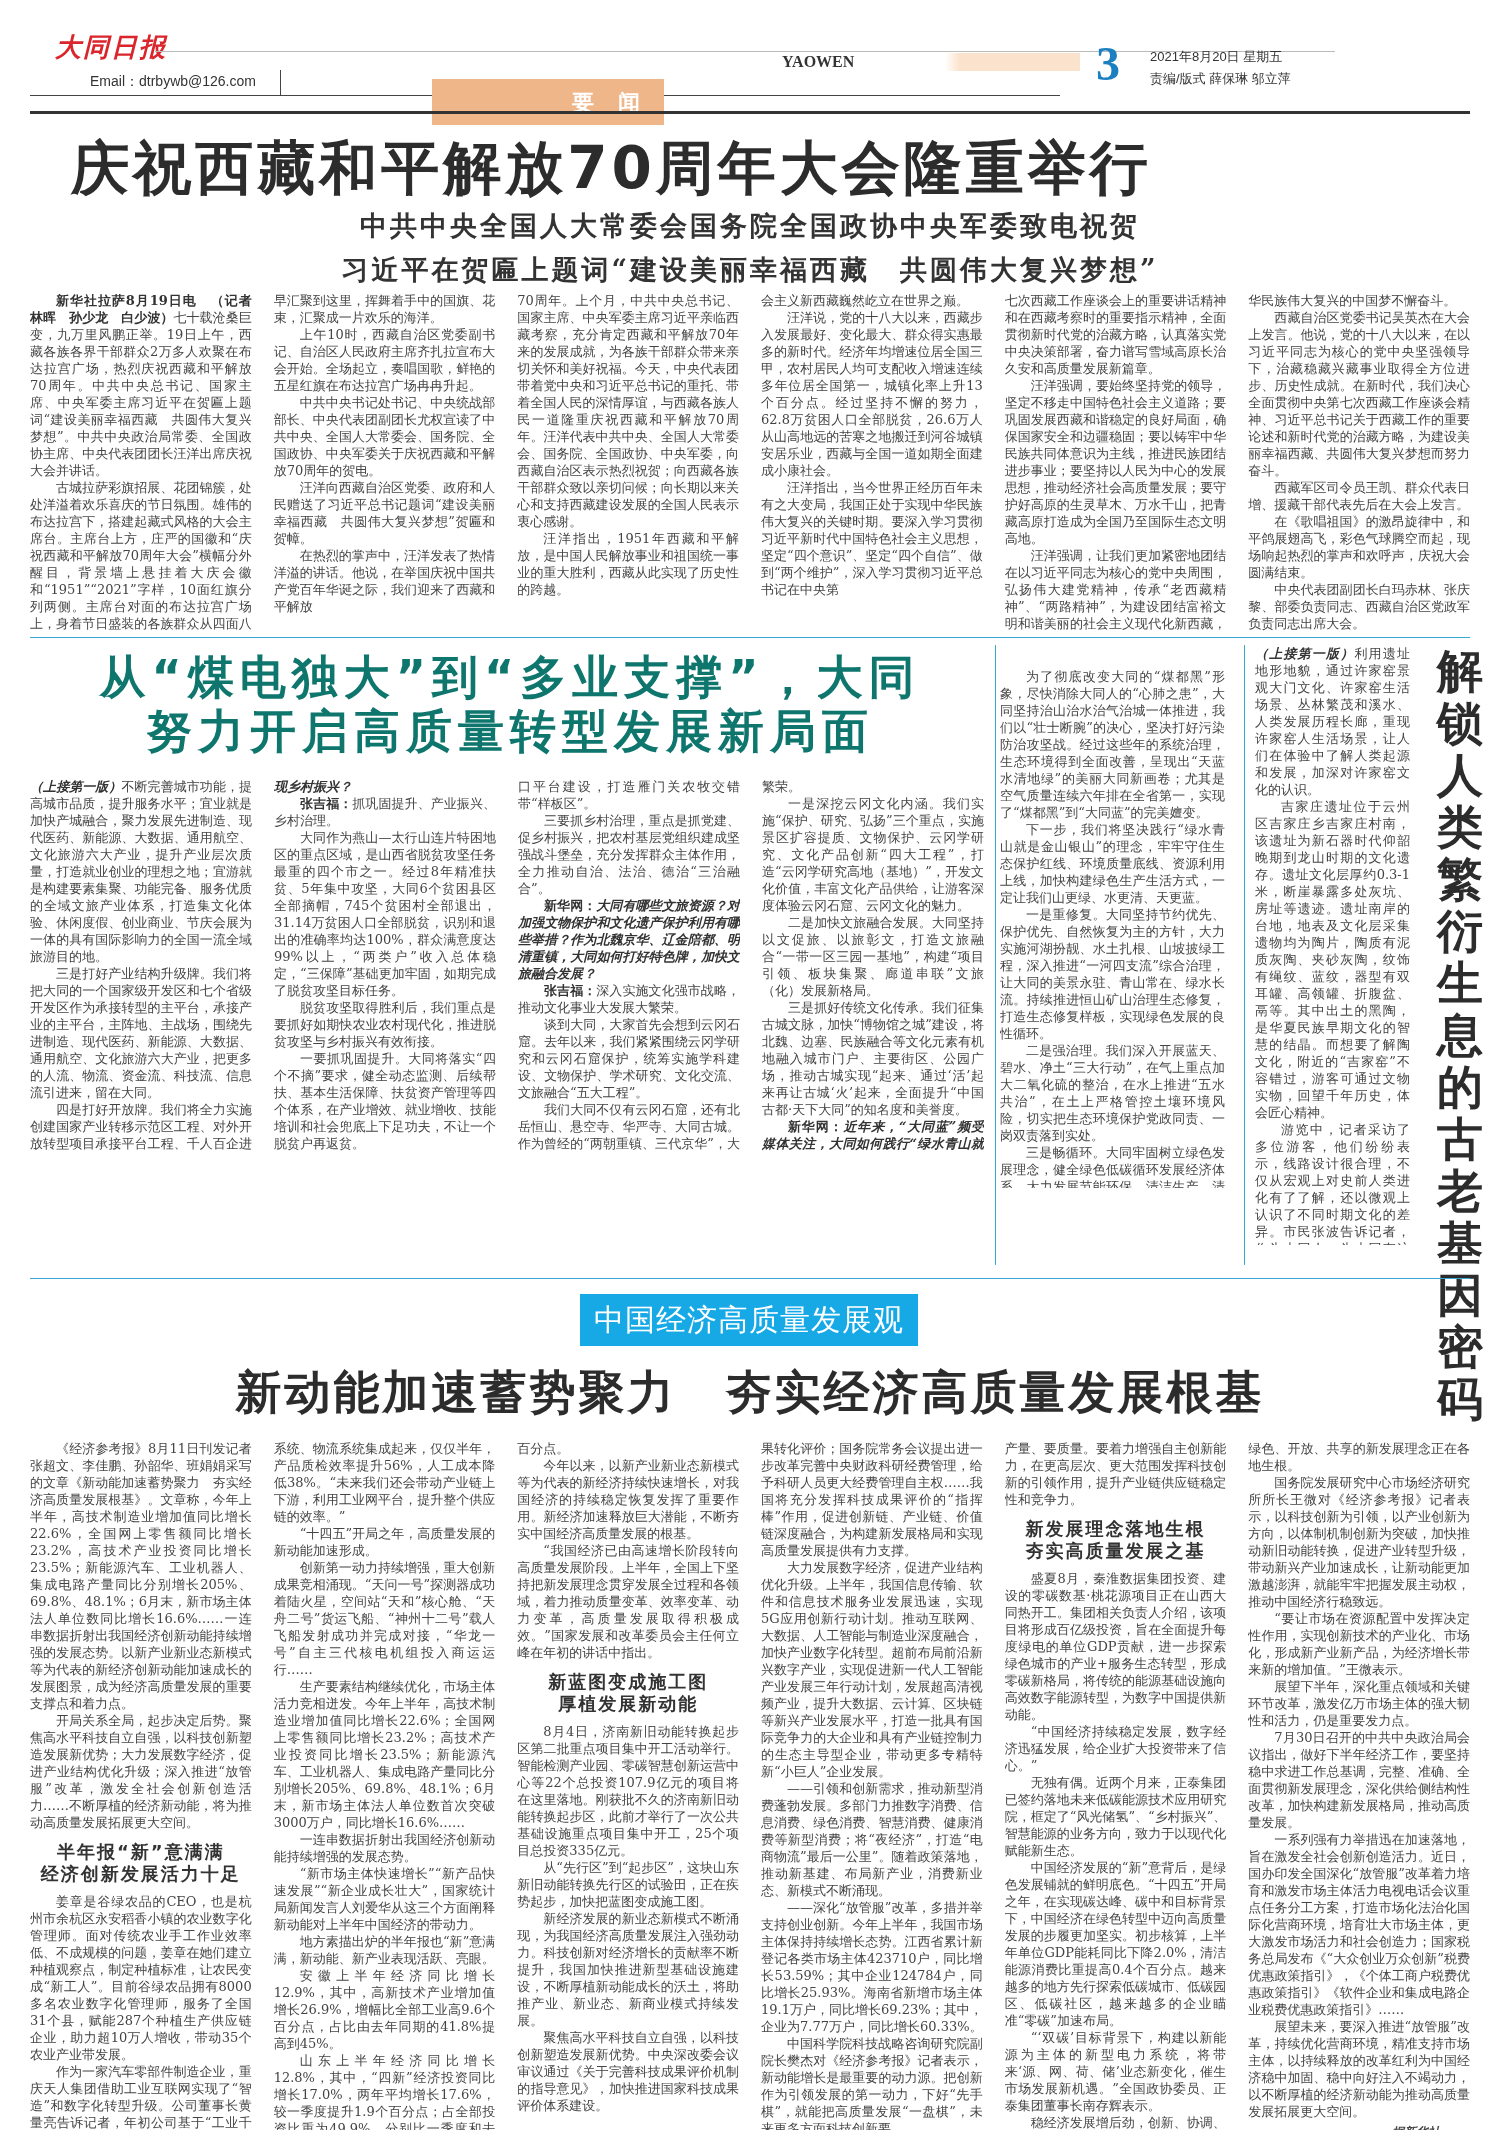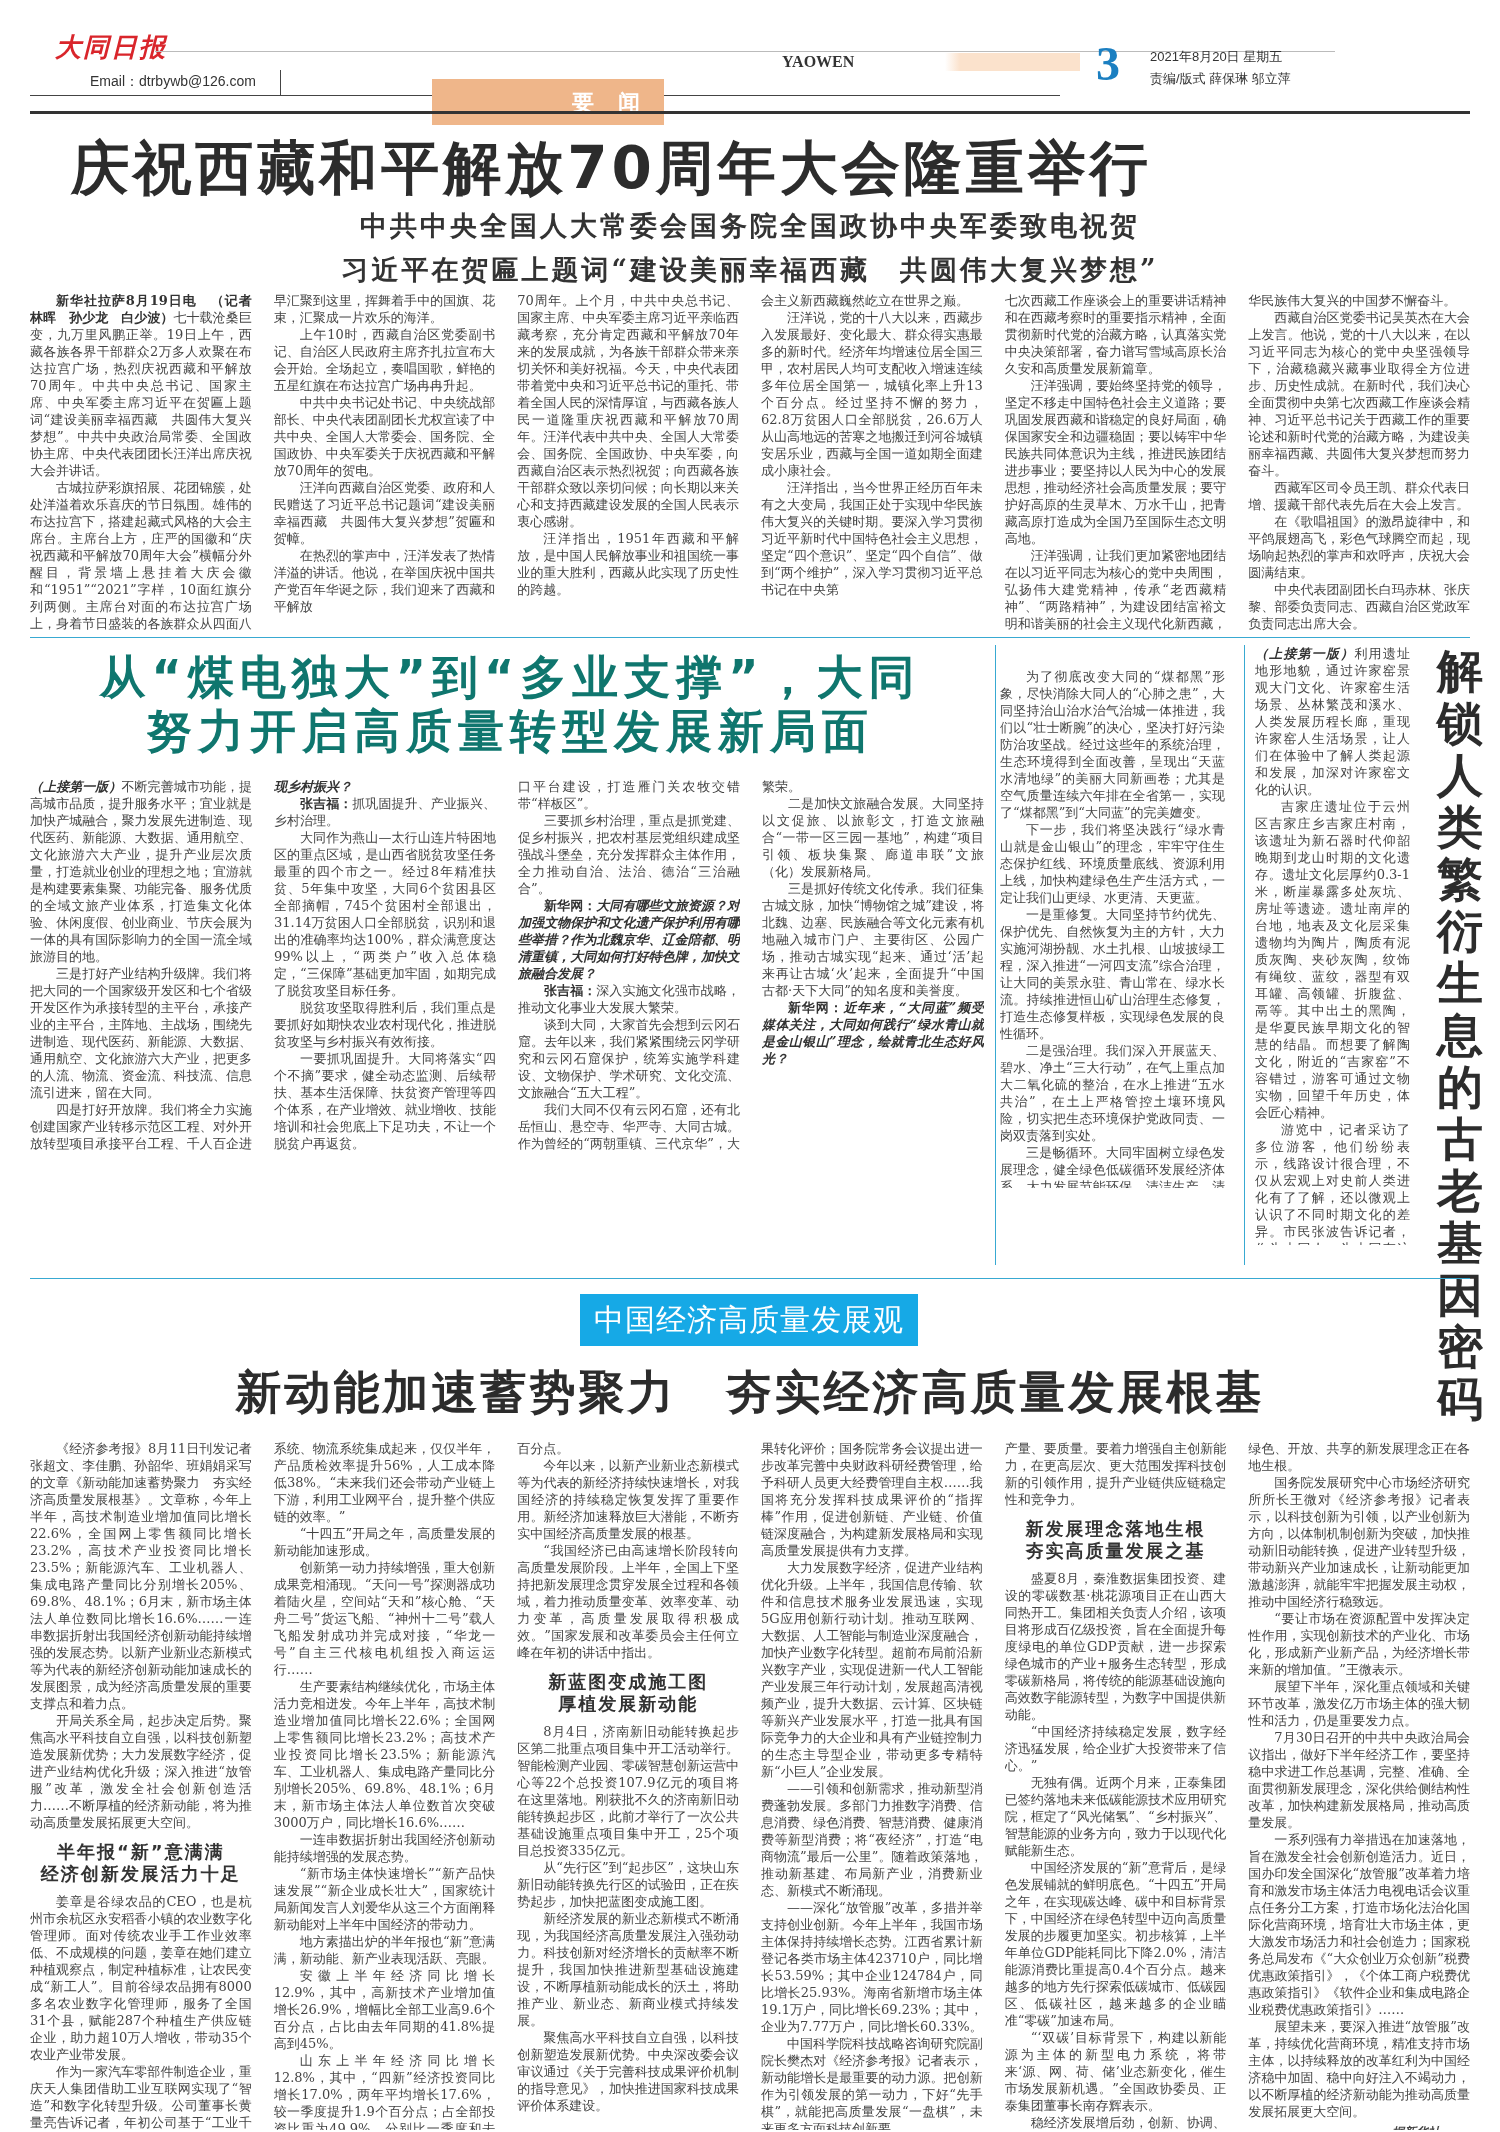--- a/index.html
+++ b/index.html
@@ -139,20 +139,21 @@
     <div class="col">
       <p class="noindent"><span>口平台建设，打造雁门关农牧交错带“样板区”。</span></p>
       <p><span>三要抓乡村治理，重点是抓党建、促乡村振兴，把农村基层党组织建成坚强战斗堡垒，充分发挥群众主体作用，全力推动自治、法治、德治“三治融合”。</span></p>
       <p><span class="bold">新华网：</span><span class="kaiti bold">大同有哪些文旅资源？对加强文物保护和文化遗产保护利用有哪些举措？作为北魏京华、辽金陪都、明清重镇，大同如何打好特色牌，加快文旅融合发展？</span></p>
       <p><span class="bold">张吉福：</span><span>深入实施文化强市战略，推动文化事业大发展大繁荣。</span></p>
       <p><span>谈到大同，大家首先会想到云冈石窟。去年以来，我们紧紧围绕云冈学研究和云冈石窟保护，统筹实施学科建设、文物保护、学术研究、文化交流、文旅融合“五大工程”。</span></p>
       <p><span>我们大同不仅有云冈石窟，还有北岳恒山、悬空寺、华严寺、大同古城。作为曾经的“两朝重镇、三代京华”，大同历史文化底蕴深厚，旅游资源丰富，享誉全国的文化旅游名城之一。</span></p>
     </div>
     <div class="col">
       <p class="noindent"><span>繁荣。</span></p>
+      <p><span>一是深挖云冈文化内涵。我们实施“保护、研究、弘扬”三个重点，实施景区扩容提质、文物保护、云冈学研究、文化产品创新“四大工程”，打造“云冈学研究高地（基地）”，开发文化价值，丰富文化产品供给，让游客深度体验云冈石窟、云冈文化的魅力。</span></p>
       <p><span>二是加快文旅融合发展。大同坚持以文促旅、以旅彰文，打造文旅融合“一带一区三园一基地”，构建“项目引领、板块集聚、廊道串联”文旅（化）发展新格局。</span></p>
       <p><span>三是抓好传统文化传承。我们征集古城文脉，加快“博物馆之城”建设，将北魏、边塞、民族融合等文化元素有机地融入城市门户、主要街区、公园广场，推动古城实现“起来、通过‘活’起来再让古城‘火’起来，全面提升“中国古都·天下大同”的知名度和美誉度。</span></p>
       <p><span class="bold">新华网：</span><span class="kaiti bold">近年来，“大同蓝”频受媒体关注，大同如何践行“绿水青山就是金山银山”理念，绘就青北生态好风光？</span></p>
     </div>
   </div>
 
 <div class="vrule" style="left:995px; top:645px; height:620px;"></div>
 <div class="cols sec2b" id="a2right1">
     <div class="col">
       <p><span>为了彻底改变大同的“煤都黑”形象，尽快消除大同人的“心肺之患”，大同坚持治山治水治气治城一体推进，我们以“壮士断腕”的决心，坚决打好污染防治攻坚战。经过这些年的系统治理，生态环境得到全面改善，呈现出“天蓝水清地绿”的美丽大同新画卷；尤其是空气质量连续六年排在全省第一，实现了“煤都黑”到“大同蓝”的完美嬗变。</span></p>

